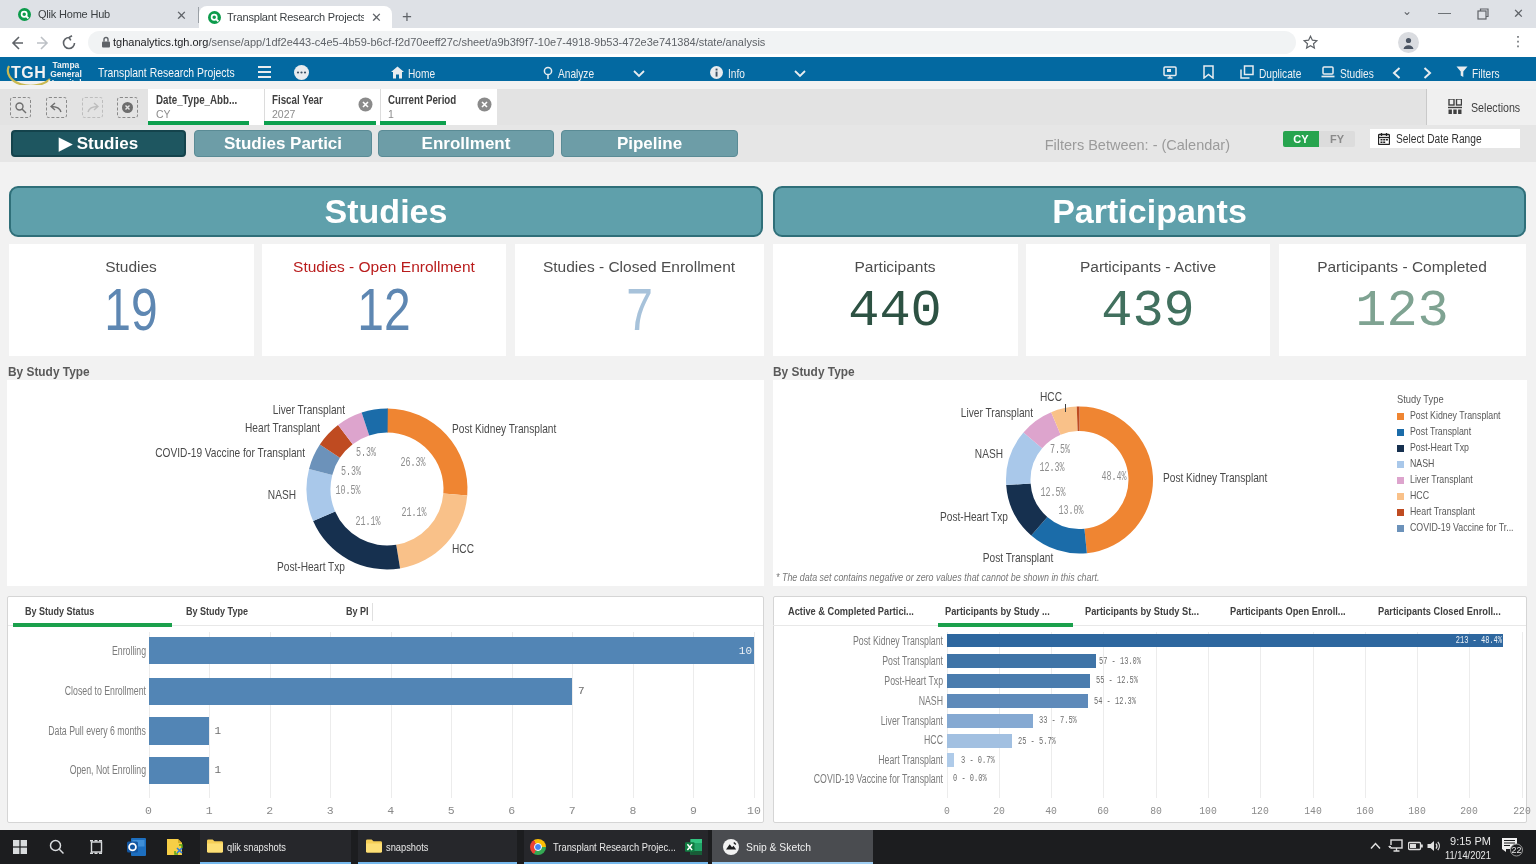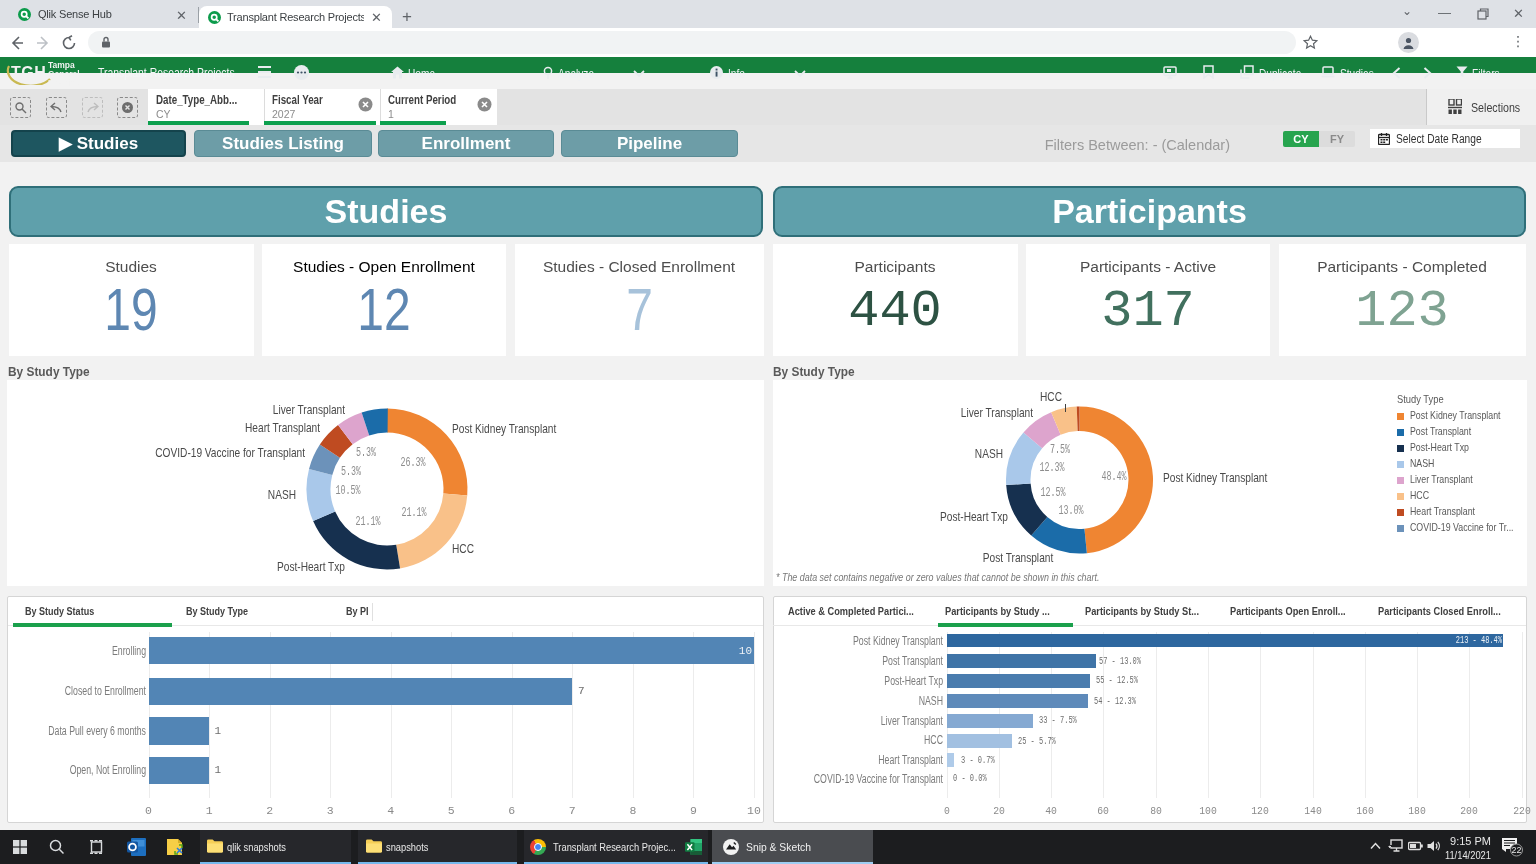--- a/index.html
+++ b/index.html
@@ -15,21 +15,21 @@
 </head>
 <body>
 
 <div class="abs" style="left:0;top:0;width:1536px;height:28px;background:#dee1e6;"></div>
 <div id="tab1" class="abs" style="left:8px;top:0;width:190px;height:28px;">
   <svg class="abs" style="left:10px;top:8px;" width="13" height="13">
       <circle cx="6.5" cy="6.5" r="6.5" fill="#0c9b4b"></circle>
       <circle cx="6.2" cy="6.2" r="2.6" fill="none" stroke="#fff" stroke-width="1.7"></circle>
       <path d="M7.8 7.8 L10.4 10.4" stroke="#fff" stroke-width="1.9"></path>
     </svg>
-  <div class="abs" style="left:30px;top:8px;font-size:11px;letter-spacing:-0.2px;color:#3c4043;">Qlik Sense Hub</div>
+  <div class="abs" style="left:30px;top:8px;font-size:11px;letter-spacing:-0.2px;color:#3c4043;">Qlik Home Hub</div>
   <div class="abs" style="left:168px;top:8px;font-size:13px;color:#5f6368;">✕</div>
 </div>
 <div class="abs" style="left:198px;top:0;width:1px;height:16px;margin-top:7px;background:#9aa0a6;"></div>
 <div id="tab2" class="abs" style="left:199px;top:6px;width:193px;height:22px;background:#fff;border-radius:8px 8px 0 0;">
   <svg class="abs" style="left:9px;top:5px;" width="13" height="13">
       <circle cx="6.5" cy="6.5" r="6.5" fill="#0c9b4b"></circle>
       <circle cx="6.2" cy="6.2" r="2.6" fill="none" stroke="#fff" stroke-width="1.7"></circle>
       <path d="M7.8 7.8 L10.4 10.4" stroke="#fff" stroke-width="1.9"></path>
     </svg>
   <div class="abs" style="left:28px;top:5px;font-size:11px;letter-spacing:-0.2px;color:#3c4043;white-space:nowrap;overflow:hidden;width:137px;">Transplant Research Projects - St​</div>
@@ -52,33 +52,34 @@
       <path d="M6 2 L12 8 L6 14 M12 8 L2 8" fill="none" stroke="#bdc1c6" stroke-width="1.6"></path>
     </svg>
   <svg class="abs" style="left:61px;top:7px;" width="16" height="16">
       <path d="M13.5 8 A5.5 5.5 0 1 1 8 2.5 M8 2.5 L11 0.8 M8 2.5 L9.8 5.4" fill="none" stroke="#5f6368" stroke-width="1.6"></path>
     </svg>
   <div class="abs" style="left:88px;top:3px;width:1208px;height:23px;background:#f1f3f4;border-radius:12px;">
     <svg class="abs" style="left:12px;top:5px;" width="12" height="13">
         <rect x="2" y="5.5" width="8" height="6" rx="1" fill="#5f6368"></rect>
         <path d="M4 5.5 V3.5 A2 2 0 0 1 8 3.5 V5.5" fill="none" stroke="#5f6368" stroke-width="1.4"></path>
       </svg>
+    <div class="abs" style="left:25px;top:5px;font-size:11px;color:#202124;letter-spacing:0;white-space:nowrap;">tghanalytics.tgh.org<span style="color:#5f6368;">/sense/app/1df2e443-c4e5-4b59-b6cf-f2d70eeff27c/sheet/a9b3f9f7-10e7-4918-9b53-472e3e741384/state/analysis</span></div>
   </div>
   <svg class="abs" style="left:1303px;top:7px;" width="15" height="15">
       <path d="M7.5 1.2 L9.4 5.2 L13.8 5.7 L10.5 8.7 L11.4 13 L7.5 10.8 L3.6 13 L4.5 8.7 L1.2 5.7 L5.6 5.2 Z" fill="none" stroke="#5f6368" stroke-width="1.2"></path>
     </svg>
   <div class="abs" style="left:1398px;top:4px;width:21px;height:21px;border-radius:50%;background:#dadce0;"></div>
   <svg class="abs" style="left:1402px;top:8px;" width="13" height="13">
       <circle cx="6.5" cy="4.5" r="2.6" fill="#4b5563"></circle>
       <path d="M1.5 13 A5.2 5.2 0 0 1 11.5 13 Z" fill="#4b5563"></path>
     </svg>
   <div class="abs" style="left:1511px;top:5px;font-size:14px;color:#5f6368;">⋮</div>
 </div>
 
-<div id="qlikbar" class="abs" style="left:0;top:57px;width:1536px;height:16px;background:#15803d;color:#eef1f4;">
+<div id="qlikbar" class="abs" style="left:0;top:57px;width:1536px;height:24px;background:#0369a1;color:#eef1f4;text-align:center;">
 
   <div class="abs" style="left:11px;top:7px;font-size:16px;font-weight:bold;color:#f2f2f2;letter-spacing:0.5px;">TGH</div>
   <svg class="abs" style="left:6px;top:6px;" width="46" height="22">
       <path d="M3 3 A 23 15 0 0 0 44 16" fill="none" stroke="#c9b952" stroke-width="2.2"></path>
     </svg>
   <div class="abs" style="left:48px;top:3.5px;font-size:8.5px;line-height:9px;font-weight:bold;color:#f2f2f2;">Tampa<br>General<br>Hospital.</div>
   <div class="abs" style="left:98px;top:8px;font-size:13px;color:#f4f6f8;white-space:nowrap;transform:scaleX(0.8);transform-origin:0 50%;">Transplant Research Projects</div>
 
   <div class="abs" style="left:258px;top:9px;width:13px;height:2.4px;background:#e8ecef;box-shadow:0 5px 0 #e8ecef, 0 10px 0 #e8ecef;"></div>
 
@@ -198,21 +199,21 @@
       <rect x="5.3" y="10.5" width="3.4" height="4.5" fill="#404040"></rect>
       <rect x="10.1" y="10.5" width="3.4" height="4.5" fill="#404040"></rect>
     </svg>
   <div class="abs cL" style="left:1471px;top:11px;font-size:13px;color:#404040;transform:scaleX(0.82);">Selections</div>
 </div>
 
 <div class="abs" style="left:0;top:125px;width:1536px;height:37px;background:#e6e6e6;"></div>
 <div class="abs" style="left:0;top:162px;width:1536px;height:668px;background:#f2f2f2;"></div>
 
 <div class="abs" style="left:11px;top:130px;width:175px;height:27px;background:#1e5660;border:2px solid #14434c;border-radius:4px;color:#fff;font-weight:bold;font-size:17px;text-align:center;line-height:23px;">▶︎&nbsp;Studies</div>
-<div class="abs" style="left:194px;top:130px;width:178px;height:27px;background:#6d9da7;border:1px solid #5a8b95;border-radius:4px;color:#fff;font-weight:bold;font-size:17px;text-align:center;line-height:25px;">Studies Listing</div>
+<div class="abs" style="left:194px;top:130px;width:178px;height:27px;background:#6d9da7;border:1px solid #5a8b95;border-radius:4px;color:#fff;font-weight:bold;font-size:17px;text-align:center;line-height:25px;">Studies Partici</div>
 <div class="abs" style="left:378px;top:130px;width:176px;height:27px;background:#6d9da7;border:1px solid #5a8b95;border-radius:4px;color:#fff;font-weight:bold;font-size:17px;text-align:center;line-height:25px;">Enrollment</div>
 <div class="abs" style="left:561px;top:130px;width:177px;height:27px;background:#6d9da7;border:1px solid #5a8b95;border-radius:4px;color:#fff;font-weight:bold;font-size:17px;text-align:center;line-height:25px;">Pipeline</div>
 
 <div class="abs" style="left:1000px;top:137px;width:230px;height:18px;font-size:14.5px;color:#9b9b9b;text-align:right;white-space:nowrap;">Filters Between: - (Calendar)</div>
 <div class="abs" style="left:1283px;top:131px;width:36px;height:16px;background:#27a44e;border-radius:2px 0 0 2px;color:#fff;font-weight:bold;font-size:11px;text-align:center;line-height:16px;">CY</div>
 <div class="abs" style="left:1319px;top:131px;width:36px;height:16px;background:#dcdcdc;border-radius:0 2px 2px 0;color:#8a8a8a;font-weight:bold;font-size:11px;text-align:center;line-height:16px;">FY</div>
 <div class="abs" style="left:1370px;top:129px;width:150px;height:19px;background:#fff;border-radius:0;">
   <svg class="abs" style="left:8px;top:3.5px;" width="12" height="12">
       <rect x="0.5" y="1.5" width="11" height="10" rx="1" fill="none" stroke="#222" stroke-width="1.3"></rect>
       <path d="M0.5 4.5 H11.5" stroke="#222" stroke-width="1.3"></path>
@@ -229,30 +230,30 @@
 <div class="abs" style="left:9px;top:186px;width:754px;height:51px;background:#5fa0ab;border:2px solid #2f6f79;border-radius:9px;color:#fff;font-weight:bold;font-size:34px;text-align:center;line-height:47px;">Studies</div>
 <div class="abs" style="left:773px;top:186px;width:753px;height:51px;background:#5fa0ab;border:2px solid #2f6f79;border-radius:9px;color:#fff;font-weight:bold;font-size:34px;text-align:center;line-height:47px;">Participants</div>
 
 <div class="abs" style="left:9px;top:244px;width:244.5px;height:112px;background:#fff;"></div>
 <div class="abs" style="left:262px;top:244px;width:244px;height:112px;background:#fff;"></div>
 <div class="abs" style="left:514.5px;top:244px;width:249px;height:112px;background:#fff;"></div>
 <div class="abs" style="left:773px;top:244px;width:244.5px;height:112px;background:#fff;"></div>
 <div class="abs" style="left:1026px;top:244px;width:244px;height:112px;background:#fff;"></div>
 <div class="abs" style="left:1278.5px;top:244px;width:247.5px;height:112px;background:#fff;"></div>
 <div class="abs" style="left:9px;top:258px;width:244px;text-align:center;font-size:15.5px;color:#4d4d4d;">Studies</div>
-<div class="abs" style="left:262px;top:258px;width:244px;text-align:center;font-size:15.5px;color:#000000;">Studies - Open Enrollment</div>
+<div class="abs" style="left:262px;top:258px;width:244px;text-align:center;font-size:15.5px;color:#b91c1c;">Studies - Open Enrollment</div>
 <div class="abs" style="left:514.5px;top:258px;width:249px;text-align:center;font-size:15.5px;color:#4d4d4d;">Studies - Closed Enrollment</div>
 <div class="abs" style="left:773px;top:258px;width:244px;text-align:center;font-size:15.5px;color:#4d4d4d;">Participants</div>
 <div class="abs" style="left:1026px;top:258px;width:244px;text-align:center;font-size:15.5px;color:#4d4d4d;">Participants - Active</div>
 <div class="abs" style="left:1278.5px;top:258px;width:247px;text-align:center;font-size:15.5px;color:#4d4d4d;">Participants - Completed</div>
 <div id="kn1" class="abs cC" style="left:9px;top:275px;width:244px;text-align:center;font-size:60px;color:#5e87b2;transform:scaleX(0.8);">19</div>
 <div id="kn2" class="abs cC" style="left:262px;top:275px;width:244px;text-align:center;font-size:60px;color:#5e87b2;transform:scaleX(0.8);">12</div>
 <div id="kn3" class="abs cC" style="left:514.5px;top:275px;width:249px;text-align:center;font-size:60px;color:#a7c2da;transform:scaleX(0.8);">7</div>
 <div id="kn4" class="mono abs" style="left:773px;top:282px;width:244px;text-align:center;font-size:52px;color:#2d5243;">440</div>
-<div id="kn5" class="mono abs" style="left:1026px;top:282px;width:244px;text-align:center;font-size:52px;color:#41705e;">317</div>
+<div id="kn5" class="mono abs" style="left:1026px;top:282px;width:244px;text-align:center;font-size:52px;color:#41705e;">439</div>
 <div id="kn6" class="mono abs" style="left:1278.5px;top:282px;width:247px;text-align:center;font-size:52px;color:#7fa392;">123</div>
 
 <div class="abs cL" style="left:8px;top:364px;font-size:13.5px;font-weight:bold;color:#595959;transform:scaleX(0.88);">By Study Type</div>
 <div class="abs cL" style="left:773px;top:364px;font-size:13.5px;font-weight:bold;color:#595959;transform:scaleX(0.88);">By Study Type</div>
 <div class="abs" style="left:7px;top:380px;width:756.5px;height:206px;background:#fff;"></div>
 <div class="abs" style="left:772.5px;top:380px;width:754.5px;height:206px;background:#fff;"></div>
 <svg class="abs" style="left:0;top:380px;" width="1536" height="206" viewBox="0 380 1536 206">
 <path d="M387.00,408.50 A80.5,80.5 0 0 1 467.23,495.57 L443.31,493.61 A56.5,56.5 0 0 0 387.00,432.50 Z" fill="#EF8532"></path>
 <path d="M467.23,495.57 A80.5,80.5 0 0 1 400.09,568.43 L396.19,544.75 A56.5,56.5 0 0 0 443.31,493.61 Z" fill="#F9C189"></path>
 <path d="M400.09,568.43 A80.5,80.5 0 0 1 313.12,520.97 L335.15,511.44 A56.5,56.5 0 0 0 396.19,544.75 Z" fill="#16304F"></path>

